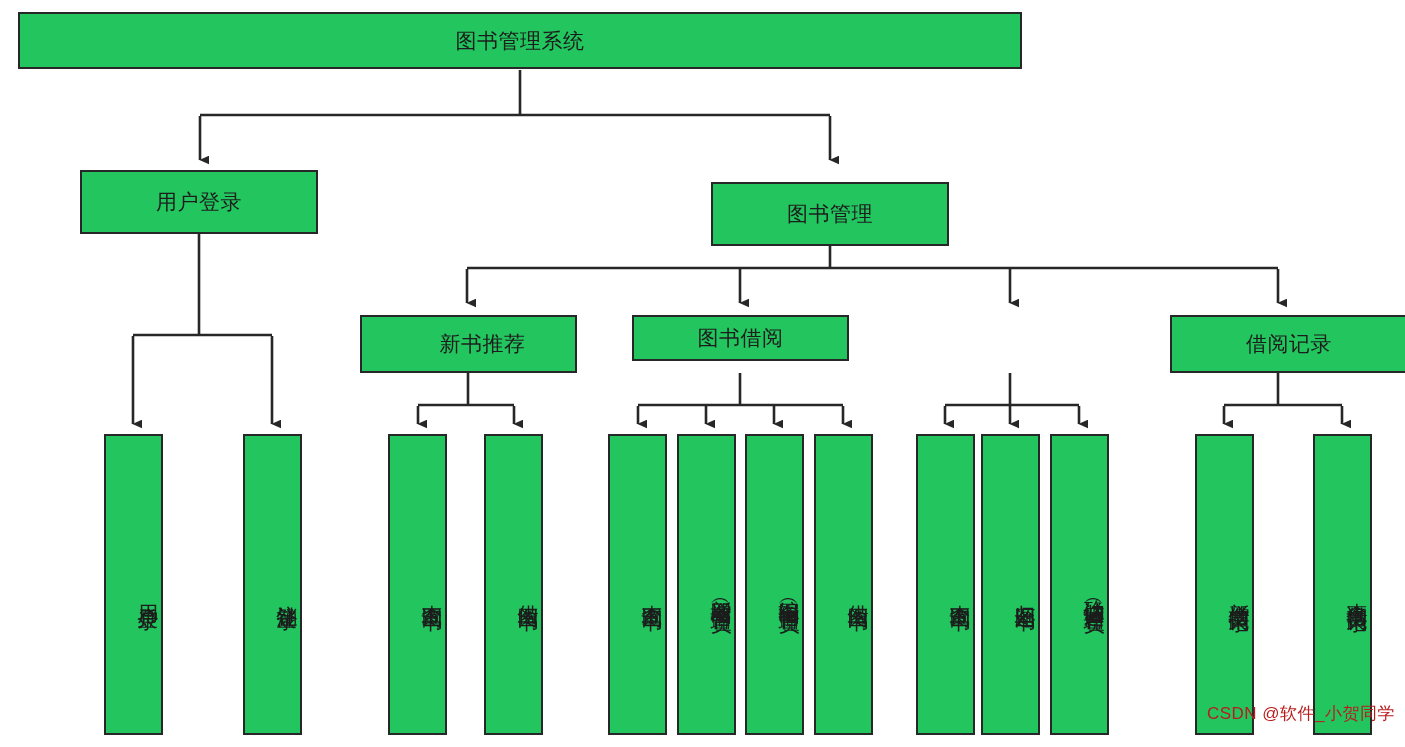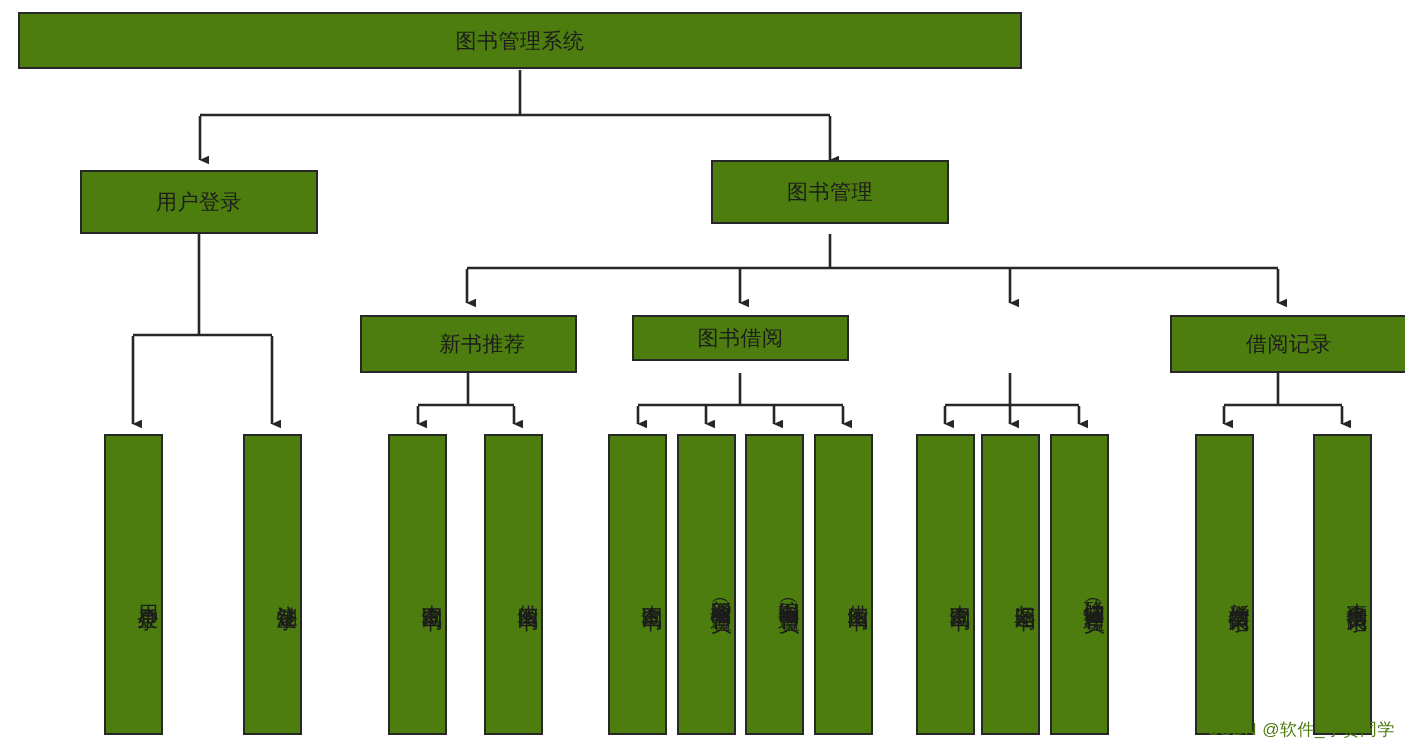--- a/index.html
+++ b/index.html
@@ -21,21 +21,21 @@
     position: absolute;
     left: 0;
     top: 0;
     width: 1405px;
     height: 747px;
     pointer-events: none;
   }
   .node {
     position: absolute;
     box-sizing: border-box;
-    background: #4d7c0f;
+    background: #22c55e;
     border: 2px solid #272727;
     display: flex;
     align-items: center;
     justify-content: center;
     color: #1c1c1c;
   }
   .node.horizontal {
     font-size: 21px;
     line-height: 1.2;
     letter-spacing: 0.5px;
@@ -51,23 +51,23 @@
     align-items: flex-start;
     justify-content: center;
     white-space: nowrap;
   }
   .node-label {
     display: block;
   }
   #watermark {
     position: absolute;
     right: 10px;
-    bottom: 6px;
+    bottom: 22px;
     font-size: 17px;
-    color: #4d7c0f;
+    color: #b91c1c;
     letter-spacing: 0.5px;
     white-space: nowrap;
     user-select: none;
   }
 </style>
 </head>
 <body>
 
 <div id="diagram-root">
 
@@ -134,21 +134,21 @@
   </svg>
 
   <div class="node horizontal" style="left:18px; top:12px; width:1004px; height:57px;">
     <span class="node-label">图书管理系统</span>
   </div>
 
   <div class="node horizontal" style="left:80px; top:170px; width:238px; height:64px;">
     <span class="node-label">用户登录</span>
   </div>
 
-  <div class="node horizontal" style="left:711px; top:160px; width:238px; height:64px;">
+  <div class="node horizontal" style="left:711px; top:182px; width:238px; height:64px;">
     <span class="node-label">图书管理</span>
   </div>
 
   <div class="node horizontal" style="left:360px; top:315px; width:217px; height:58px;padding-left:28px;">
     <span class="node-label">新书推荐</span>
   </div>
 
   <div class="node horizontal" style="left:632px; top:315px; width:217px; height:46px;">
     <span class="node-label">图书借阅</span>
   </div>

